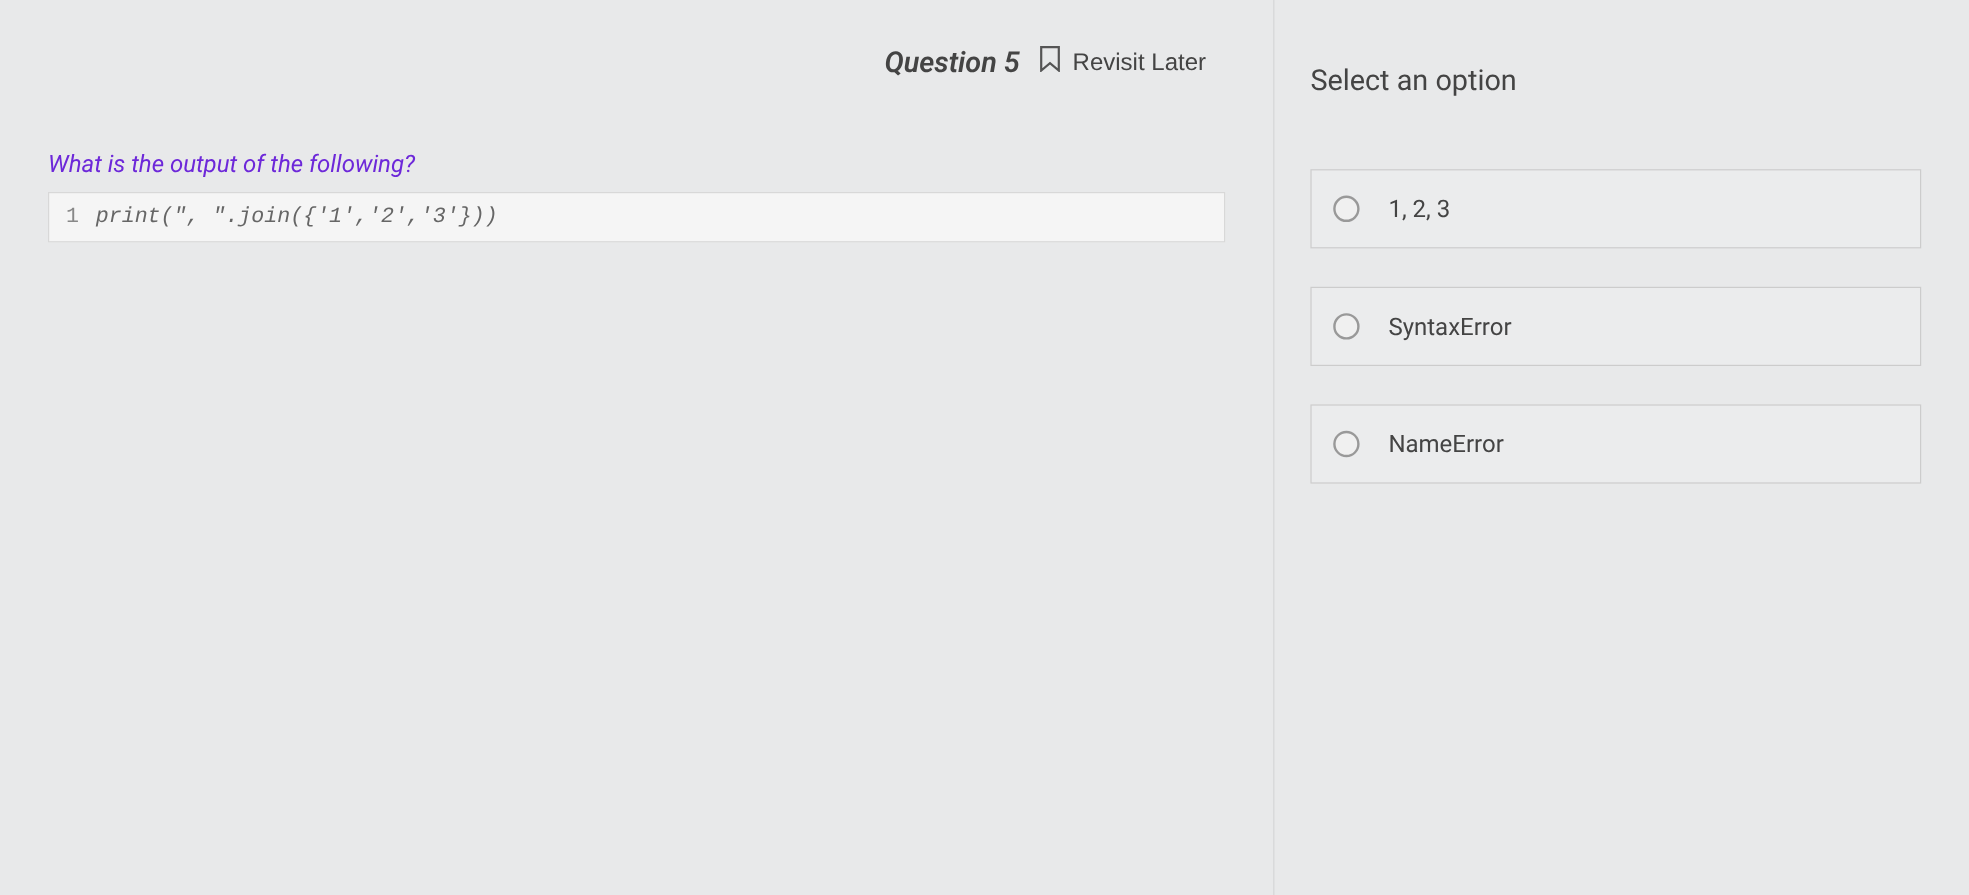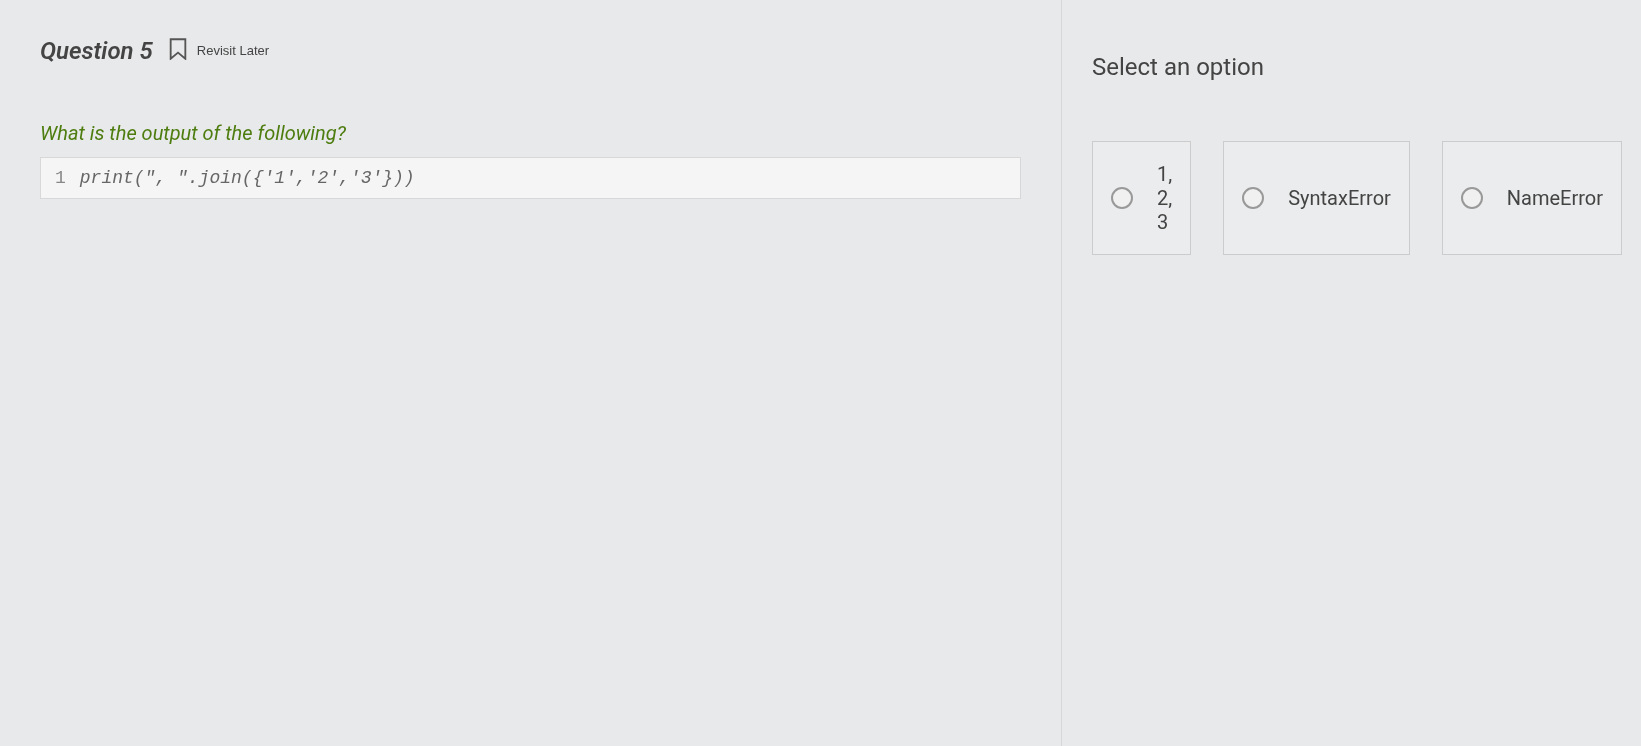--- a/index.html
+++ b/index.html
@@ -20,49 +20,49 @@
       padding: 30px 40px;
       position: relative;
     }
     .right-panel {
       width: 580px;
       padding: 45px 40px 30px 30px;
       border-left: 1px solid rgba(0,0,0,0.08);
     }
     .header-row {
       display: flex;
-      justify-content: flex-start;
+      justify-content: flex-end;
       align-items: center;
       margin-bottom: 50px;
     }
     .question-title {
       font-size: 24px;
       font-weight: 600;
       font-style: italic;
       color: #444;
     }
     .revisit-btn {
       display: flex;
       align-items: center;
       gap: 10px;
       background: transparent;
       border: none;
-      font-size: 13px;
+      font-size: 20px;
       color: #444;
       cursor: pointer;
       padding: 8px 16px;
     }
     .revisit-btn svg {
       width: 18px;
       height: 22px;
     }
     .question-prompt {
       font-size: 20px;
       font-style: italic;
-      color: #4d7c0f;
+      color: #6d28d9;
       margin-bottom: 12px;
     }
     .code-block {
       background: #f5f5f5;
       border: 1px solid #d8d8d8;
       padding: 10px 14px;
       font-family: 'Courier New', monospace;
       font-size: 18px;
       color: #555;
       display: flex;
@@ -77,21 +77,21 @@
       color: #666;
     }
     .select-title {
       font-size: 24px;
       color: #444;
       margin-bottom: 60px;
       padding-top: 8px;
     }
     .options {
       display: flex;
-      flex-direction: row;
+      flex-direction: column;
       gap: 32px;
     }
     .option {
       display: flex;
       align-items: center;
       gap: 24px;
       padding: 20px 18px;
       border: 1px solid #ccc;
       background: rgba(255,255,255,0.15);
       cursor: pointer;

